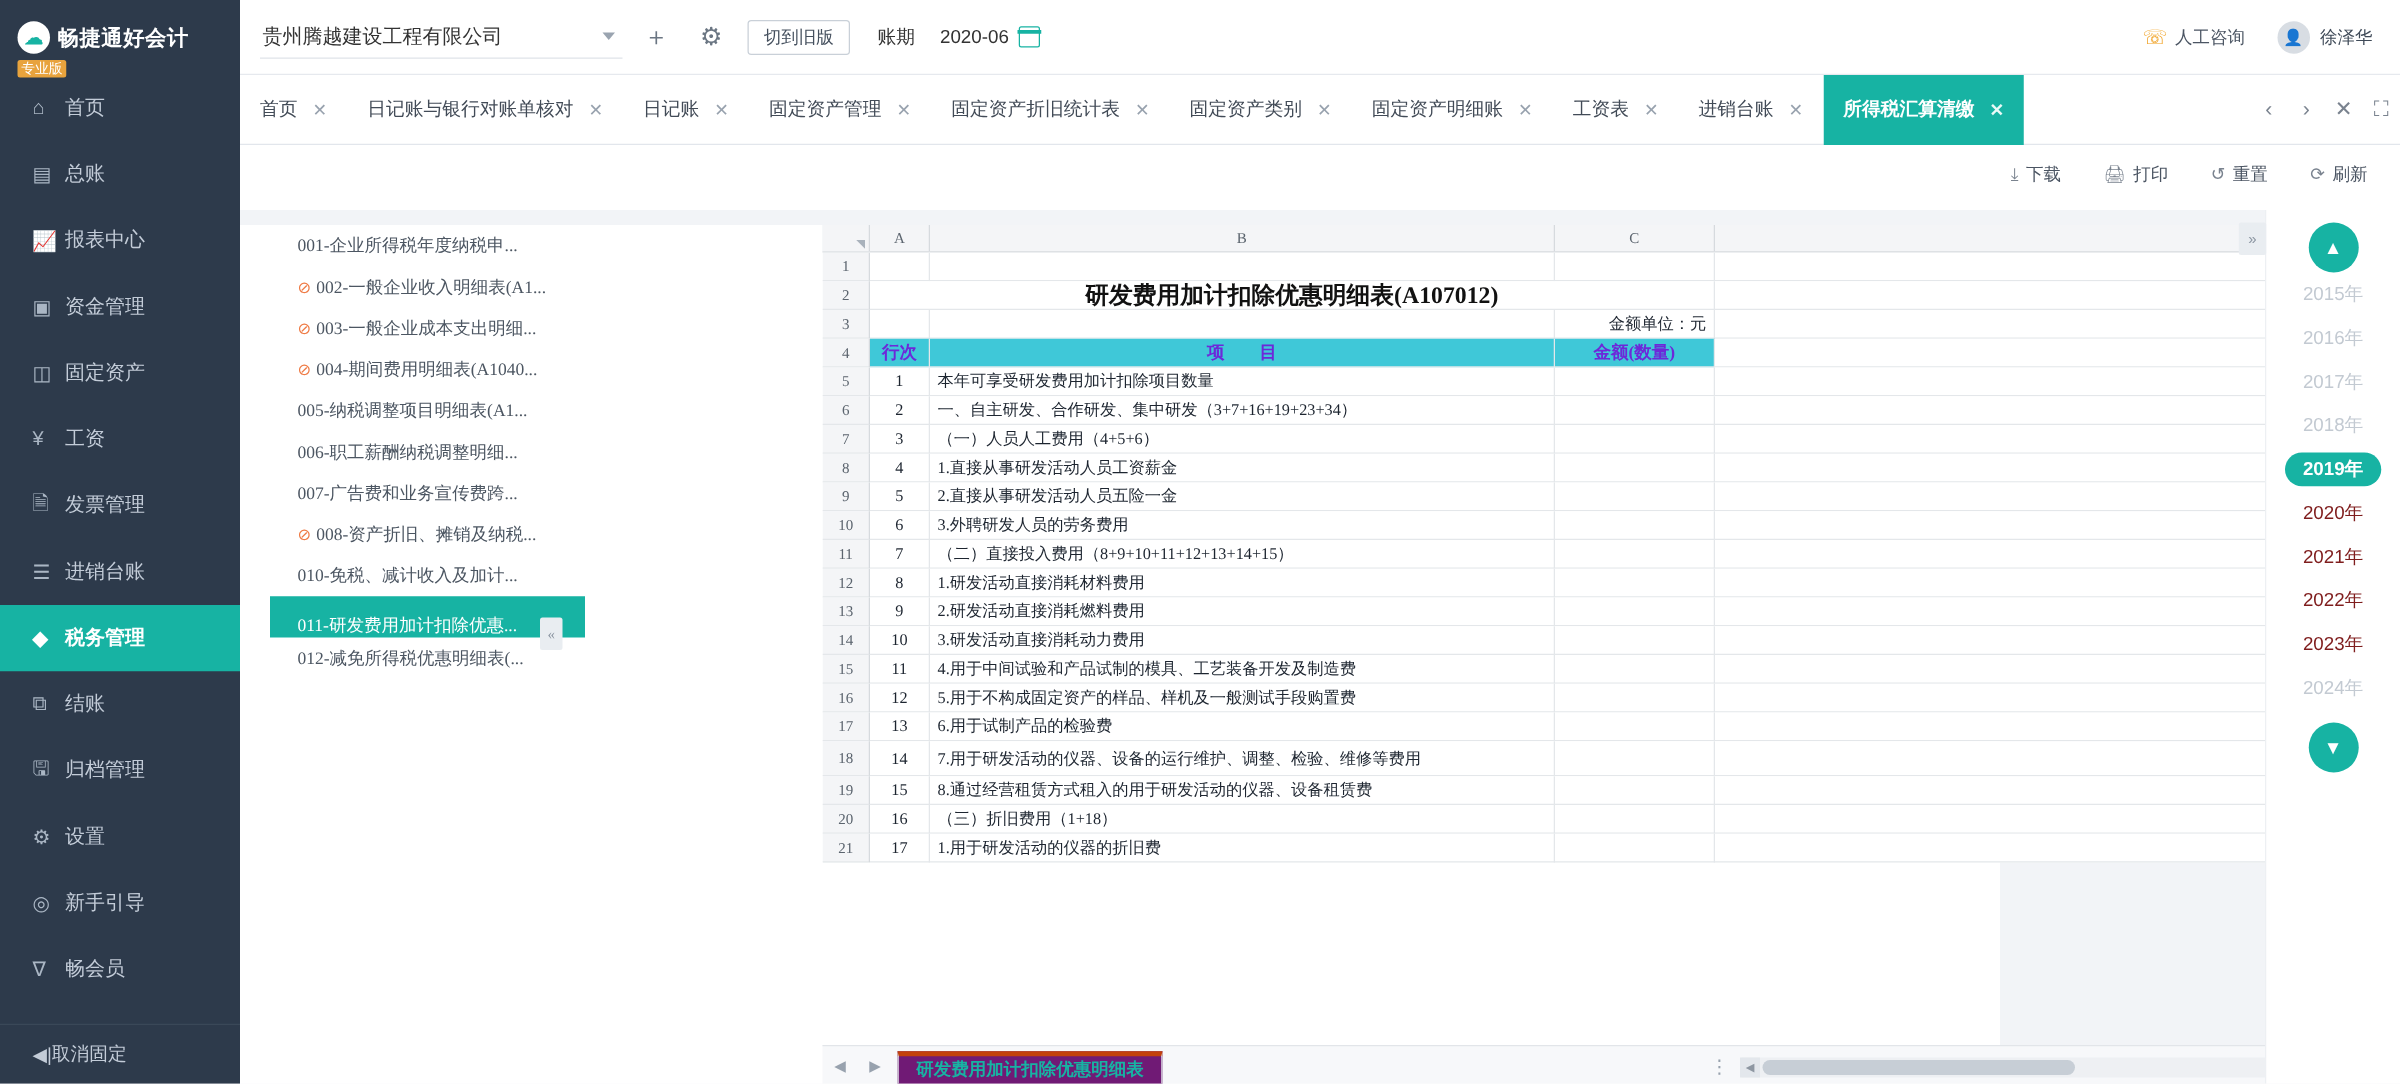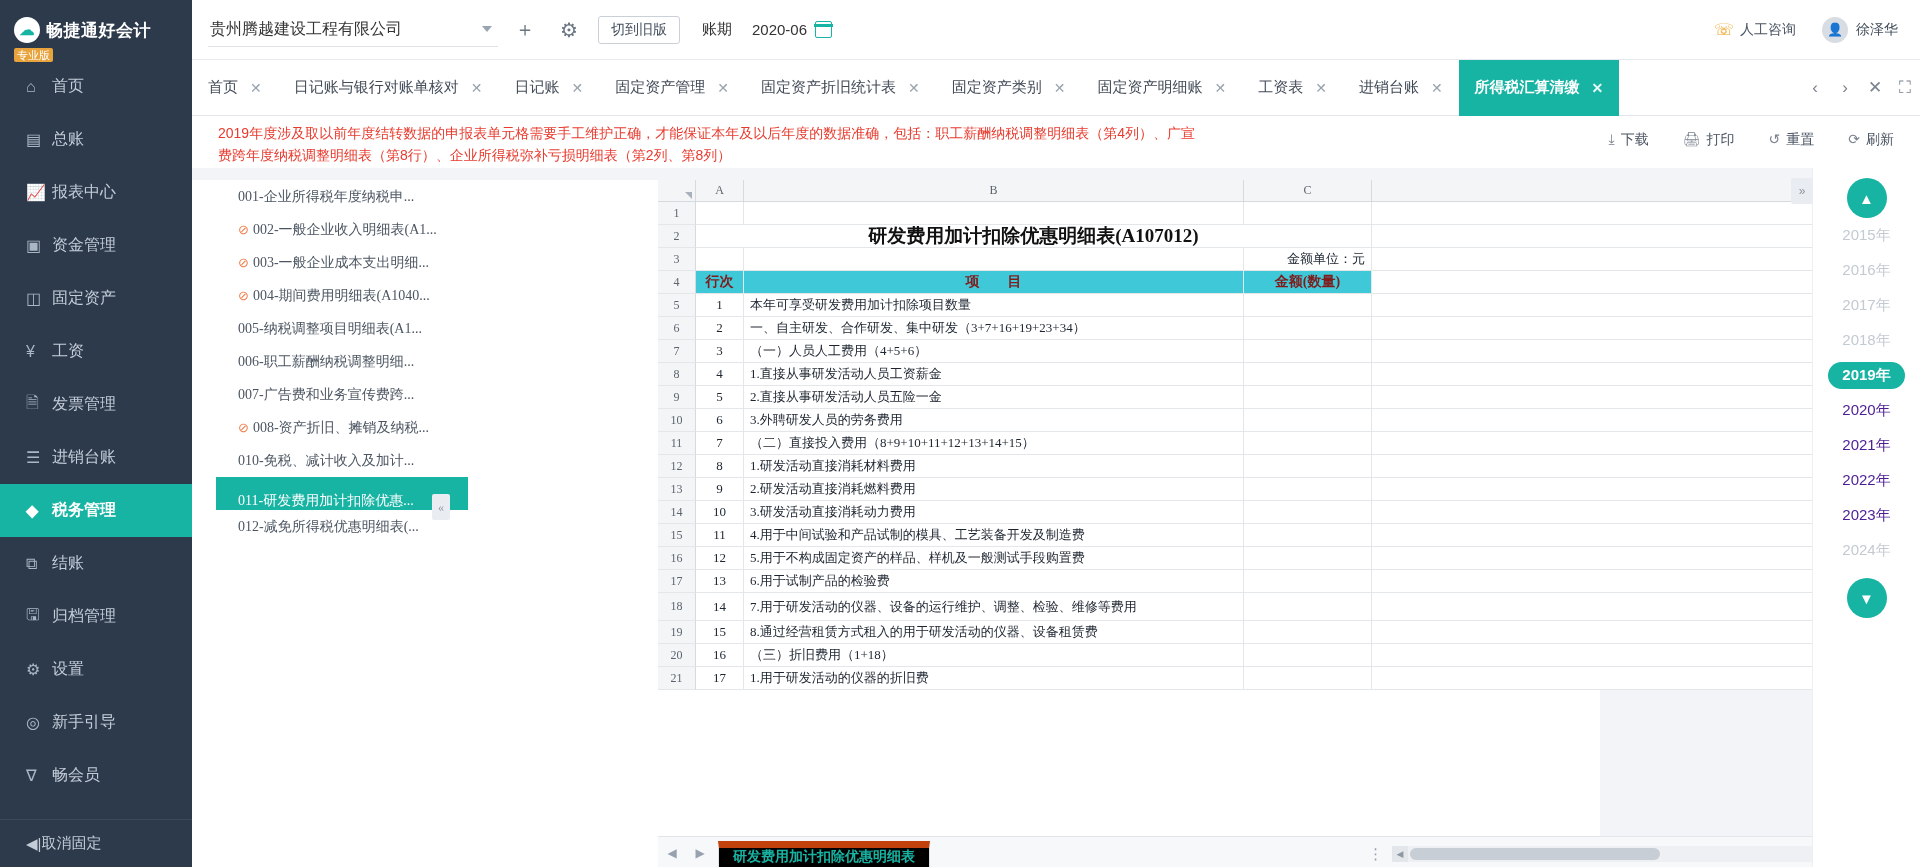--- a/index.html
+++ b/index.html
@@ -140,42 +140,42 @@
     font-size:12px; color:#5b646e; display:flex; align-items:center; justify-content:center;
   }
   .cell { border-right:1px solid #e4e7ea; border-bottom:1px solid #e4e7ea; font-size:13px; color:#1d2530; display:flex; align-items:center; padding:0 6px; background:#fff;}
   .cell.a { width:48px; justify-content:center; }
   .cell.b { width:500px; }
   .cell.c { width:128px; }
   .cell.rest { flex:1; border-right:none; }
   .title-row .tcell {
     font-size:19px; font-weight:bold; color:#111; display:flex;align-items:center;justify-content:center;
   }
-  .hdr-cyan { background:#3fc8d8; color:#7f1d1d; font-weight:bold; justify-content:center; font-size:14px; }
+  .hdr-cyan { background:#3fc8d8; color:#6d28d9; font-weight:bold; justify-content:center; font-size:14px; }
   .unit-cell { justify-content:flex-end; font-size:13px; color:#1d2530; }
 
   
   .sheetbar { position:absolute; left:466px; top:656px; width:1346px; height:34px; background:#f7f8fa; border-top:1px solid #e2e5e9; display:flex; align-items:center; }
   .sb-arrow { width:28px;height:34px;display:flex;align-items:center;justify-content:center;color:#98a2ae;font-size:12px;cursor:pointer;}
-  .sheet-tab { height:26px; padding:0 14px; background:#000000; color:#17b3a3; border:1px solid #dfe3e8; border-bottom:none;
-               display:flex;align-items:center;font-size:14px; font-weight:bold; margin-left:4px; border-top:7px solid #c2410c;}
+  .sheet-tab { height:26px; padding:0 14px; background:#701a75; color:#17b3a3; border:1px solid #dfe3e8; border-bottom:none;
+               display:flex;align-items:center;font-size:14px; font-weight:bold; margin-left:4px; border-top:4px solid #c2410c;}
   .sb-dots { margin-left:auto; margin-right:8px; color:#98a2ae; font-size:15px; letter-spacing:1px;}
   .hscroll { width:600px; height:16px; background:#eef0f3; border-radius:2px; position:relative; margin-right:12px; display:flex; align-items:center;}
   .hsa { width:16px;height:16px;display:flex;align-items:center;justify-content:center;color:#8e97a2;font-size:9px;background:#e3e7ec;}
   .hthumb { position:absolute; left:18px; height:12px; top:2px; width:250px; background:#c7ced6; border-radius:6px; }
 
   
   .yearrail {
     position:absolute; right:0; top:168px; width:108px; height:699px; background:#fff;
     border-left:1px solid #edf0f3;
   }
   .rail-btn { width:40px;height:40px;border-radius:50%;background:#17b3a3;color:#fff;
     display:flex;align-items:center;justify-content:center;margin:10px auto 0;font-size:15px;cursor:pointer;}
   .rail-btn.bottom { background:#17b3a3; }
-  .year { height:35px; display:flex; align-items:center; justify-content:center; font-size:15px; color:#4c1d95; cursor:pointer;}
+  .year { height:35px; display:flex; align-items:center; justify-content:center; font-size:15px; color:#7f1d1d; cursor:pointer;}
   .year.dim { color:#c3cad2; }
   .year.active { color:#fff; }
   .year.active .pill { background:#17b3a3; color:#fff; border-radius:16px; padding:4px 14px; font-weight:bold;}
   .rail-expand {
     position:absolute; left:-22px; top:10px; width:22px;height:26px;background:#e9edf1;color:#8d97a3;
     font-size:12px; display:flex;align-items:center;justify-content:center;border-radius:2px;cursor:pointer;
   }
 </style>
 </head>
 <body>
@@ -320,21 +320,20 @@
     </div>
     <div class="tabctl">
       <div class="cbtn">‹</div>
       <div class="cbtn">›</div>
       <div class="cbtn">✕</div>
       <div class="cbtn">⛶</div>
     </div>
   </div>
 
   <div class="notice">
-    <div style="width:980px">2019年度涉及取以前年度结转数据的申报表单元格需要手工维护正确，才能保证本年及以后年度的数据准确，包括：职工薪酬纳税调整明细表（第4列）、广宣费跨年度纳税调整明细表（第8行）、企业所得税弥补亏损明细表（第2列、第8列）</div>
     <div class="notice-actions">
       <div class="na">
         <span class="i">⤓</span>
         <span>下载</span>
       </div>
       <div class="na">
         <span class="i">🖨</span>
         <span>打印</span>
       </div>
       <div class="na">

